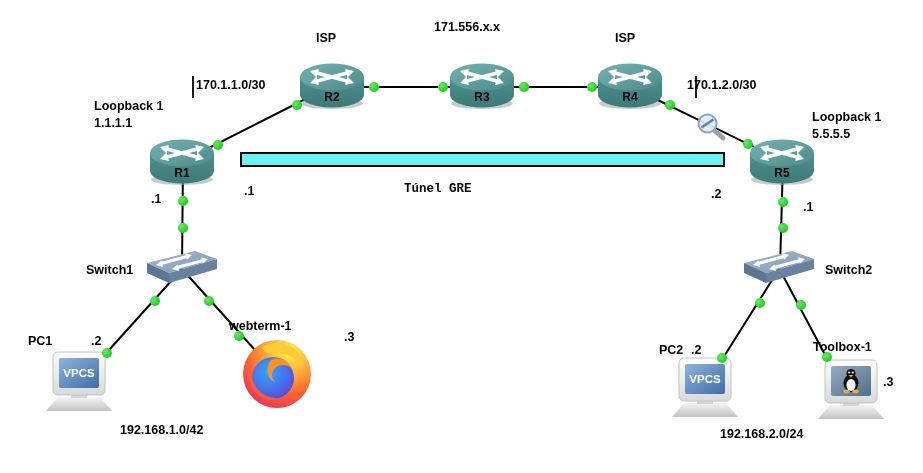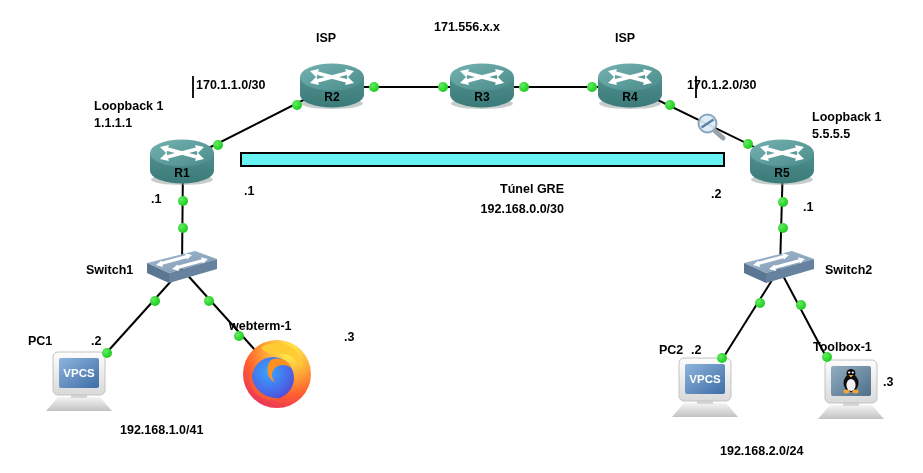--- a/index.html
+++ b/index.html
@@ -7,21 +7,21 @@
           font-family:"Liberation Sans",sans-serif;}
   #links{position:absolute;left:0;top:0;z-index:1;}
   #links line{stroke:#000;stroke-width:2;}
   .node{position:absolute;z-index:3;}
   .tunnel-bar{position:absolute;left:240px;top:152px;width:481px;height:11px;
               background:#69f2f3;border:2px solid #000;z-index:2;}
   .dot{position:absolute;width:10px;height:10px;border-radius:50%;z-index:5;
        background:radial-gradient(circle at 35% 35%, #66e866 0%, #2bd62b 55%, #17b417 100%);}
   .lbl{position:absolute;font-weight:bold;font-size:12.5px;line-height:15px;color:#000;
        white-space:nowrap;z-index:6;}
-  .lbl.center{text-align:right;}
+  .lbl.center{text-align:left;font-family:Liberation Mono, monospace;}
   .tick{position:absolute;width:1.5px;height:22px;background:#1a1a1a;z-index:6;}
   .nlbl{font-family:"Liberation Sans",sans-serif;font-weight:bold;font-size:12px;fill:#000;}
   .scrtxt{font-family:"Liberation Sans",sans-serif;font-weight:bold;font-size:11.5px;fill:#fff;}
   .magnifier{position:absolute;z-index:4;}
 </style>
 </head>
 <body>
 
 <div id="canvas">
 
@@ -226,36 +226,35 @@
   <div class="lbl" style="left:196px;top:78px">170.1.1.0/30</div>
   <div class="tick" style="left:695px;top:76px"></div>
   <div class="lbl" style="left:687px;top:78px">170.1.2.0/30</div>
 
   <div class="lbl" style="left:94px;top:99px">Loopback 1</div>
   <div class="lbl" style="left:94px;top:116px">1.1.1.1</div>
   <div class="lbl" style="left:812px;top:110px">Loopback 1</div>
   <div class="lbl" style="left:812px;top:127px">5.5.5.5</div>
 
   <div class="lbl center" style="left:404px;top:182px;width:160px">Túnel GRE</div>
-  <div class="lbl center" style="left:404px;top:202px;width:160px">192.168.0.0/30</div>
   <div class="lbl" style="left:244px;top:184px">.1</div>
   <div class="lbl" style="left:711px;top:187px">.2</div>
 
   <div class="lbl" style="left:151px;top:192px">.1</div>
   <div class="lbl" style="left:803px;top:200px">.1</div>
 
   <div class="lbl" style="left:86px;top:263px">Switch1</div>
   <div class="lbl" style="left:825px;top:263px">Switch2</div>
 
   <div class="lbl" style="left:28px;top:334px">PC1</div>
   <div class="lbl" style="left:91px;top:334px">.2</div>
   <div class="lbl" style="left:229px;top:319px">webterm-1</div>
   <div class="lbl" style="left:344px;top:330px">.3</div>
 
   <div class="lbl" style="left:659px;top:343px">PC2</div>
   <div class="lbl" style="left:691px;top:343px">.2</div>
   <div class="lbl" style="left:813px;top:340px">Toolbox-1</div>
   <div class="lbl" style="left:883px;top:375px">.3</div>
 
-  <div class="lbl" style="left:120px;top:423px">192.168.1.0/41</div>
-  <div class="lbl" style="left:720px;top:444px">192.168.2.0/24</div>
+  <div class="lbl" style="left:120px;top:423px">192.168.1.0/42</div>
+  <div class="lbl" style="left:720px;top:427px">192.168.2.0/24</div>
 
 </div>
 
 </body></html>

